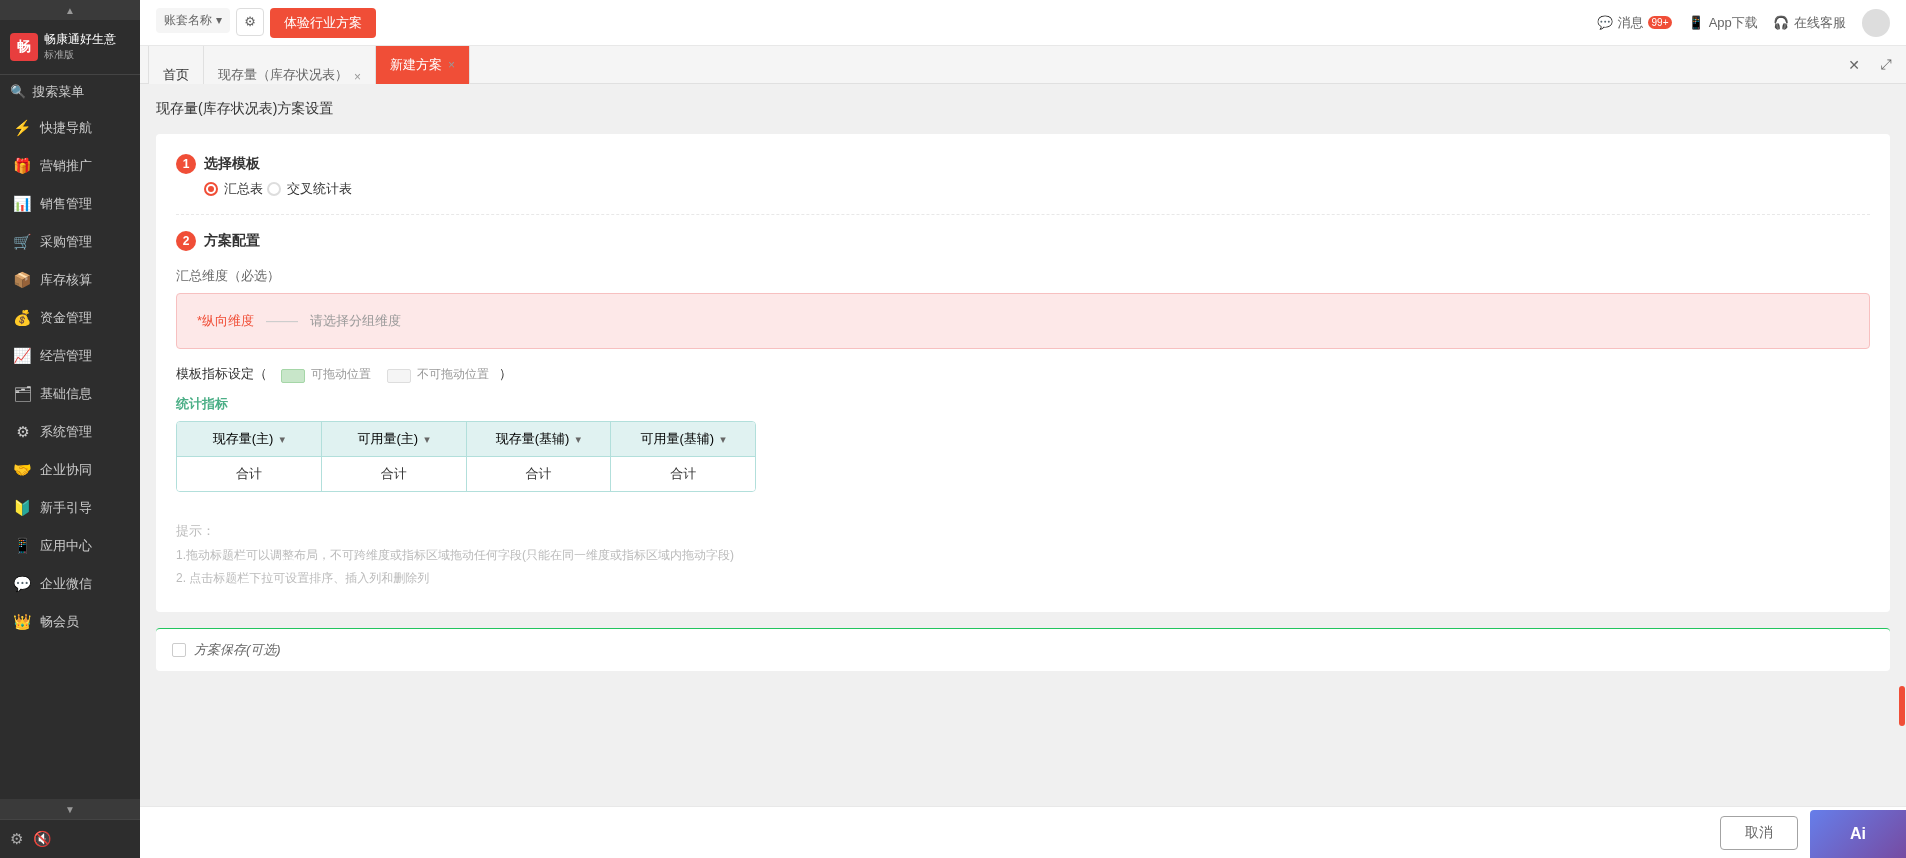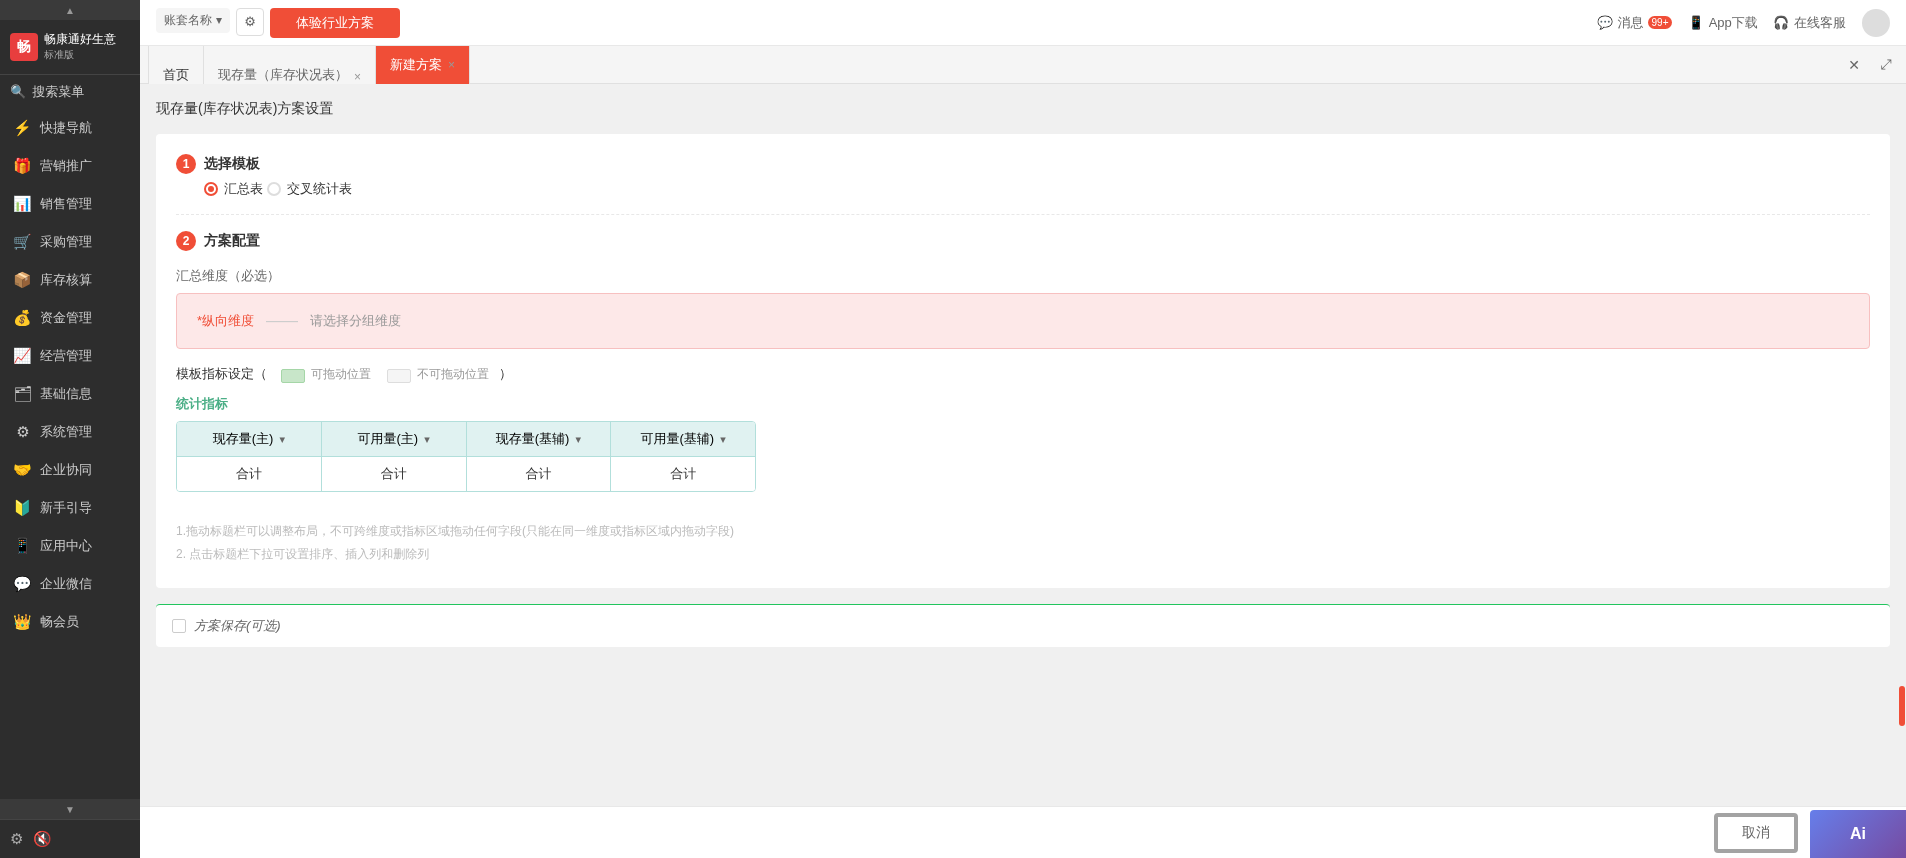--- a/index.html
+++ b/index.html
@@ -122,21 +122,21 @@
       align-items: center;
       justify-content: center;
       cursor: pointer;
       color: #666;
     }
     .topbar-industry-btn {
       background: #f04e37;
       color: white;
       border: none;
       border-radius: 4px;
-      padding: 6px 26px;
+      padding: 6px 14px;
       font-size: 13px;
       cursor: pointer;
     }
     .topbar-right {
       display: flex;
       align-items: center;
       gap: 16px;
       font-size: 13px;
       color: #666;
     }
@@ -441,21 +441,21 @@
       border-top: 1px solid #e8e8e8;
       display: flex;
       align-items: center;
       justify-content: flex-end;
       padding: 0 20px;
       gap: 12px;
       flex-shrink: 0;
     }
     .btn-cancel {
       background: #fff;
-      border: 4px solid #a3a3a3;
+      border: 1px solid #a3a3a3;
       border-radius: 4px;
       padding: 7px 24px;
       font-size: 14px;
       color: #666;
       cursor: pointer;
     }
     .btn-query {
       background: #f04e37;
       border: none;
       border-radius: 4px;
@@ -712,20 +712,21 @@
         </div>
         <div class="stats-table-body">
           <div class="stats-table-body-cell">合计</div>
           <div class="stats-table-body-cell">合计</div>
           <div class="stats-table-body-cell">合计</div>
           <div class="stats-table-body-cell">合计</div>
         </div>
       </div>
 
       <div class="tips-section">
+        <div class="tips-title">提示：</div>
         <div class="tips-item">1.拖动标题栏可以调整布局，不可跨维度或指标区域拖动任何字段(只能在同一维度或指标区域内拖动字段)</div>
         <div class="tips-item">2. 点击标题栏下拉可设置排序、插入列和删除列</div>
       </div>
 
     </div>
 
     <div class="save-row" style="margin-top:16px; border-radius:4px;">
       <div class="save-checkbox"></div>
       <span class="save-label">方案保存(可选)</span>
     </div>

